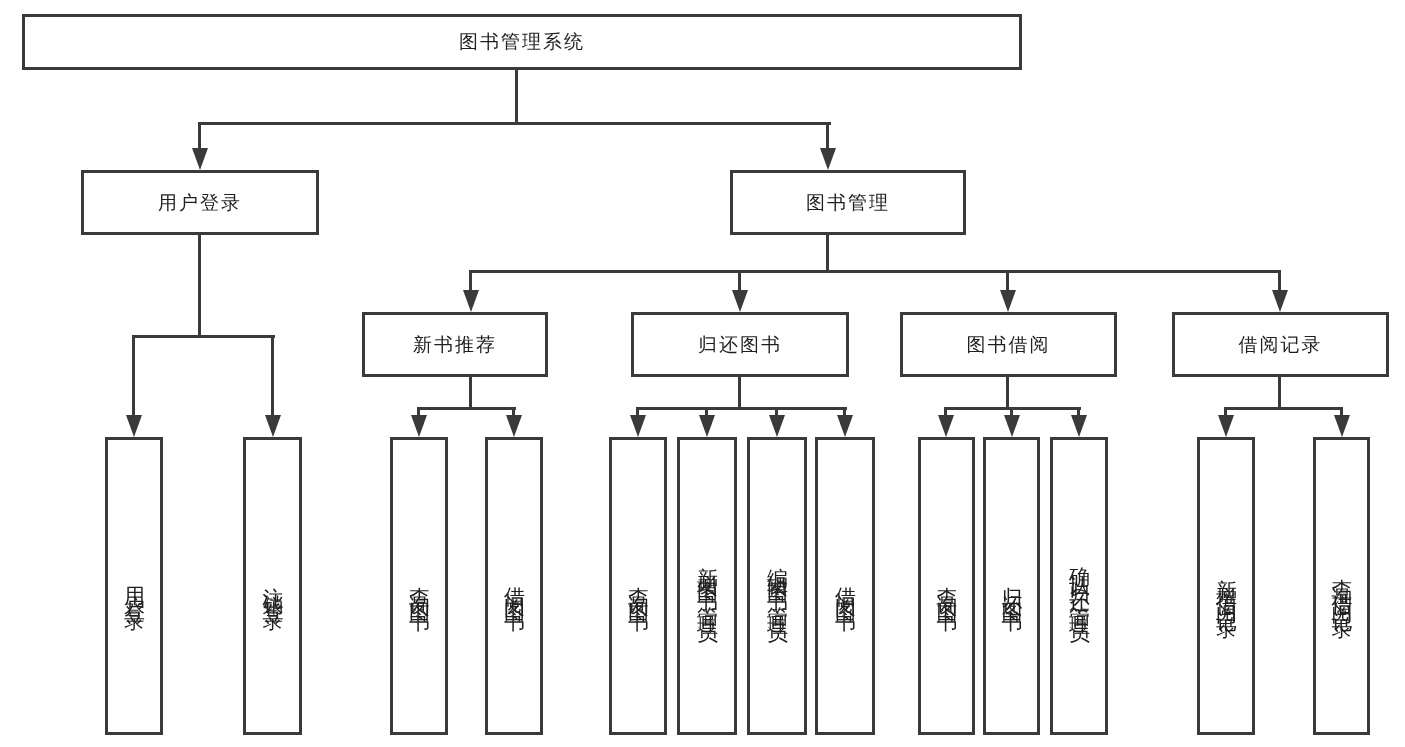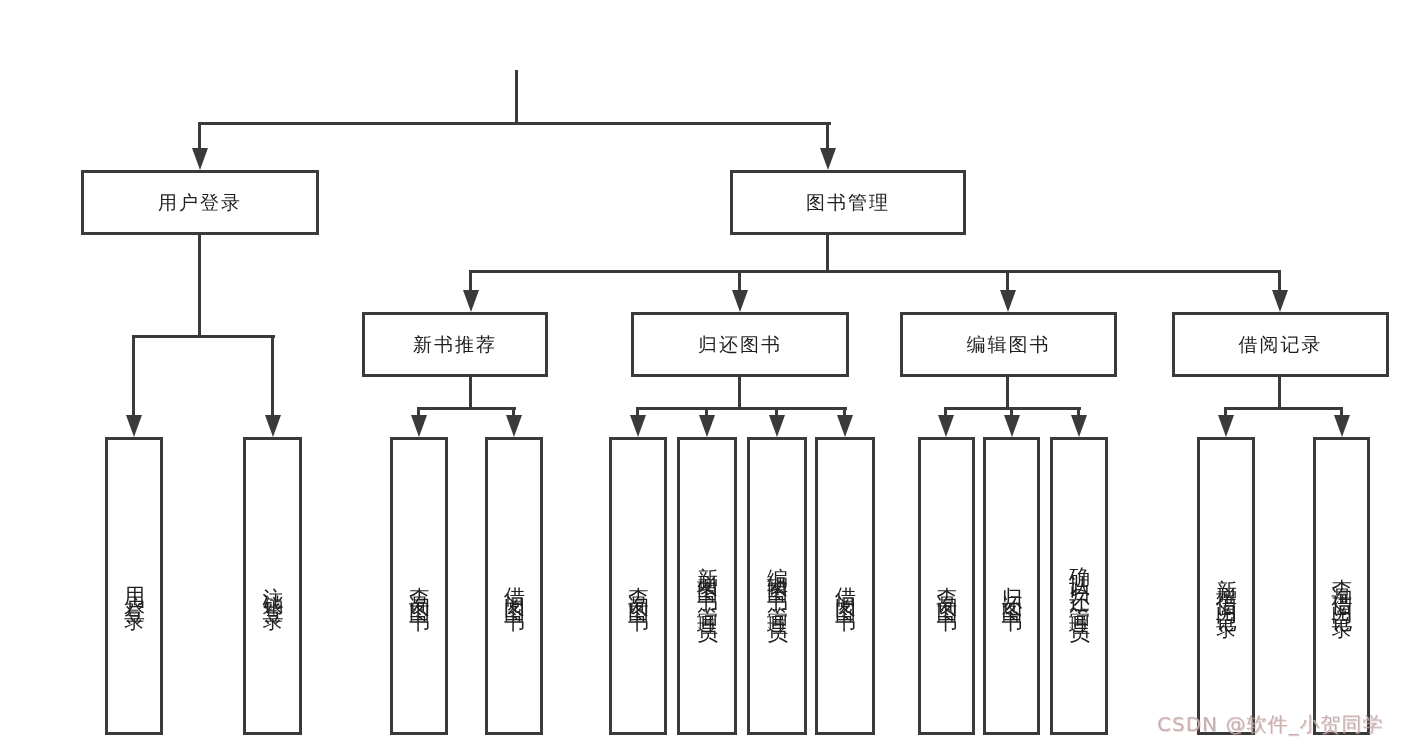--- a/index.html
+++ b/index.html
@@ -29,27 +29,28 @@
     position:absolute;left:1157px;top:711px;font-size:20px;letter-spacing:1px;
     color:rgba(193,173,173,0.92);text-shadow:1px 1px 0 rgba(214,140,140,0.35);
     z-index:5;white-space:nowrap;
   }
 </style>
 </head>
 <body>
 
 <div class="canvas">
 
+  <div class="node rootnode" style="left:22px;top:14px;width:1000px;height:56px;">图书管理系统</div>
 
   <div class="node hnode" style="left:81px;top:170px;width:238px;height:65px;">用户登录</div>
   <div class="node hnode" style="left:710px;top:170px;width:236px;height:65px;margin-left:20px;">图书管理</div>
 
   <div class="node hnode" style="left:362px;top:312px;width:186px;height:65px;">新书推荐</div>
   <div class="node hnode" style="left:631px;top:312px;width:218px;height:65px;">归还图书</div>
-  <div class="node hnode" style="left:900px;top:312px;width:217px;height:65px;">编辑图书</div>
+  <div class="node hnode" style="left:900px;top:312px;width:217px;height:65px;">图书借阅</div>
   <div class="node hnode" style="left:1172px;top:312px;width:217px;height:65px;">借阅记录</div>
 
   <div class="node leaf" style="left:105px;top:437px;width:58px;height:298px;">用户登录</div>
   <div class="node leaf" style="left:243px;top:437px;width:59px;height:298px;">注销登录</div>
 
   <div class="node leaf" style="left:390px;top:437px;width:58px;height:298px;">查询图书</div>
   <div class="node leaf" style="left:485px;top:437px;width:58px;height:298px;">借阅图书</div>
 
   <div class="node leaf" style="left:609px;top:437px;width:58px;height:298px;">查询图书</div>
   <div class="node leaf" style="left:677px;top:437px;width:60px;height:298px;">新增图书（管理员）</div>
@@ -117,15 +118,14 @@
   <div class="vl" style="left:1010px;top:407px;height:12px;"></div>
   <div class="ar" style="left:1004px;top:415px;"></div>
   <div class="vl" style="left:1077px;top:407px;height:12px;"></div>
   <div class="ar" style="left:1071px;top:415px;"></div>
 
   <div class="vl" style="left:1224px;top:407px;height:12px;"></div>
   <div class="ar" style="left:1218px;top:415px;"></div>
   <div class="vl" style="left:1340px;top:407px;height:12px;"></div>
   <div class="ar" style="left:1334px;top:415px;"></div>
 
-  <div class="watermark">CSDN @软件_小贺同学</div>
 
 </div>
 
 </body></html>

